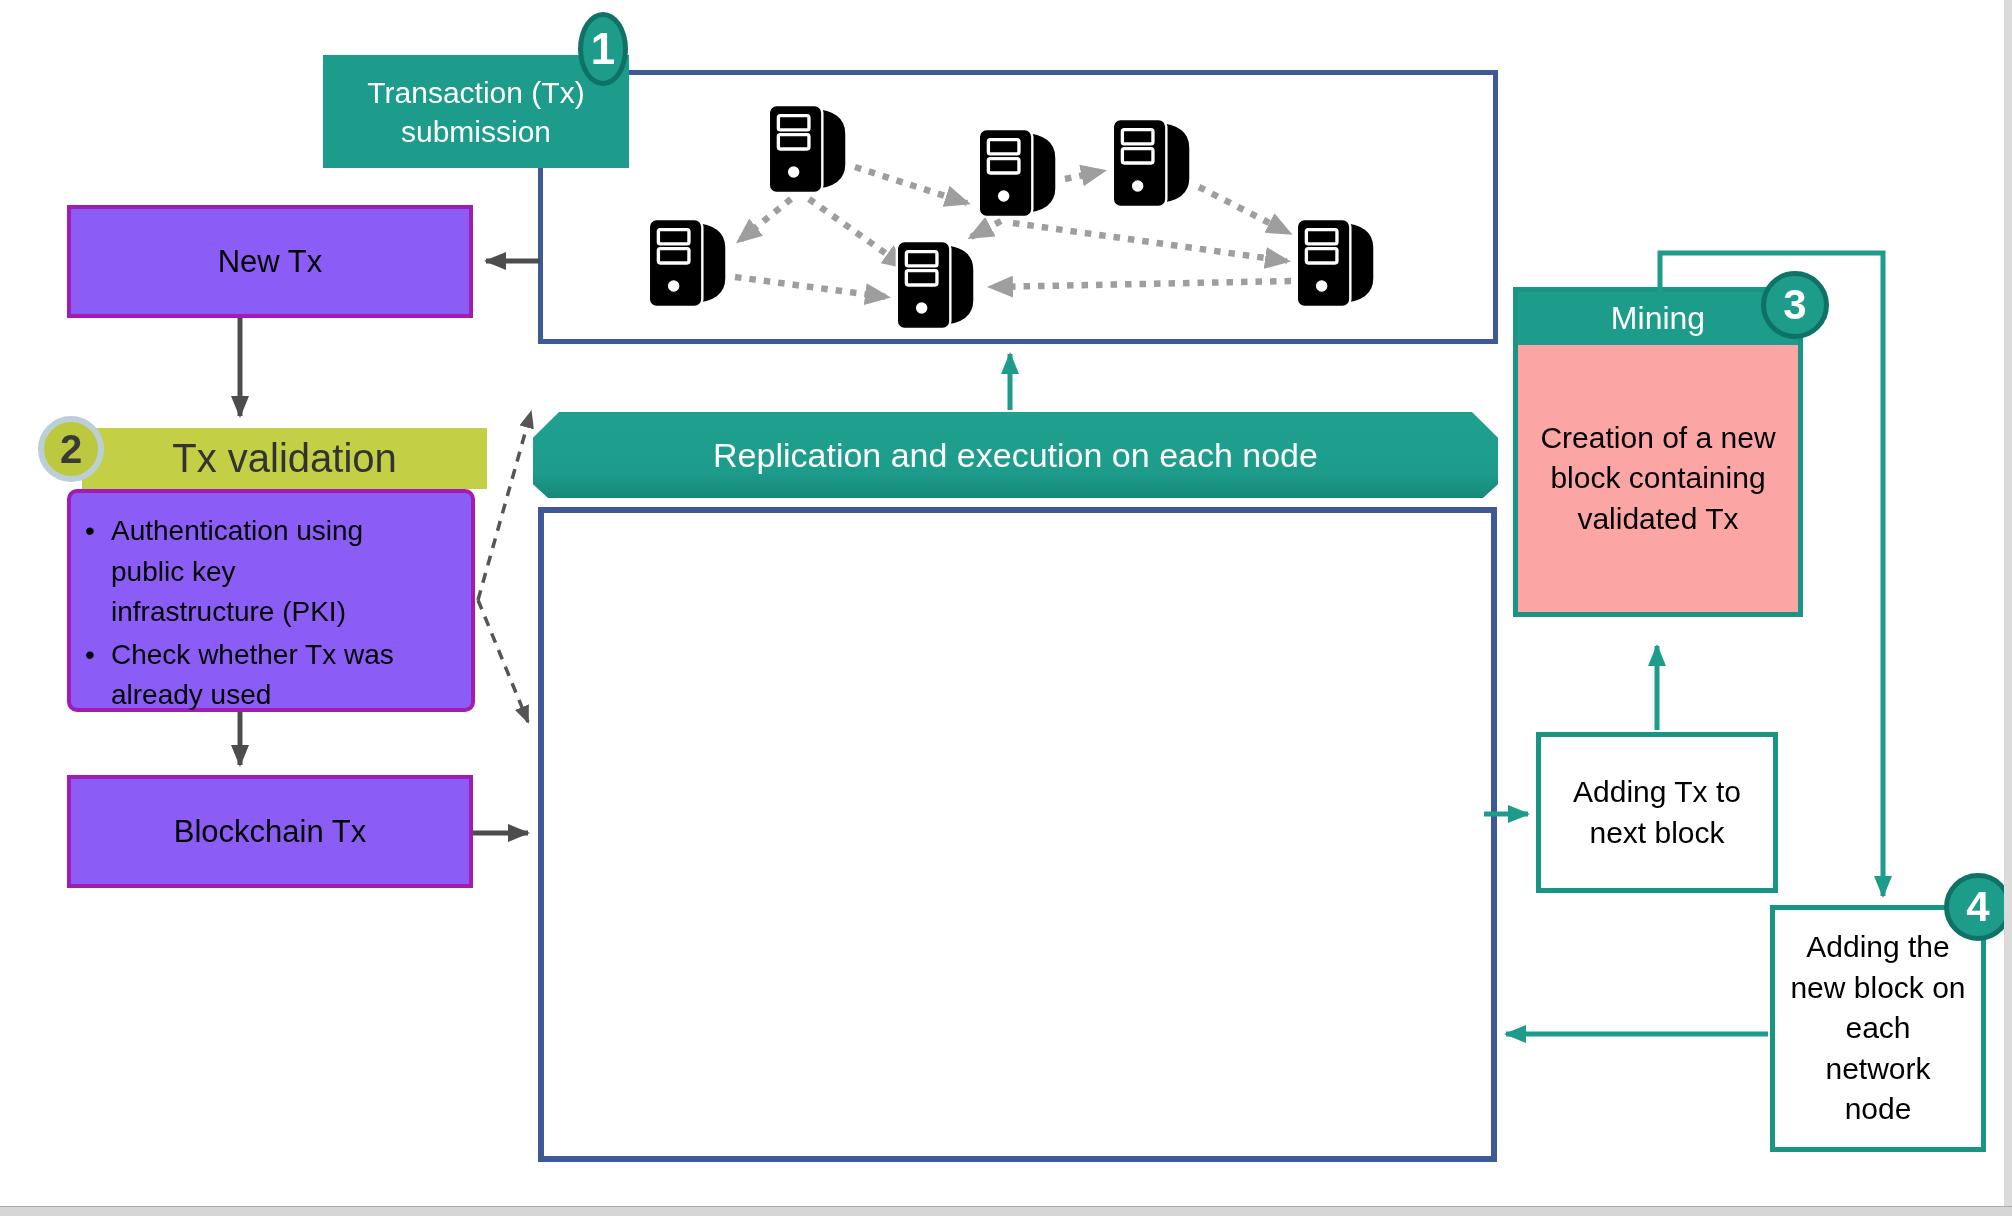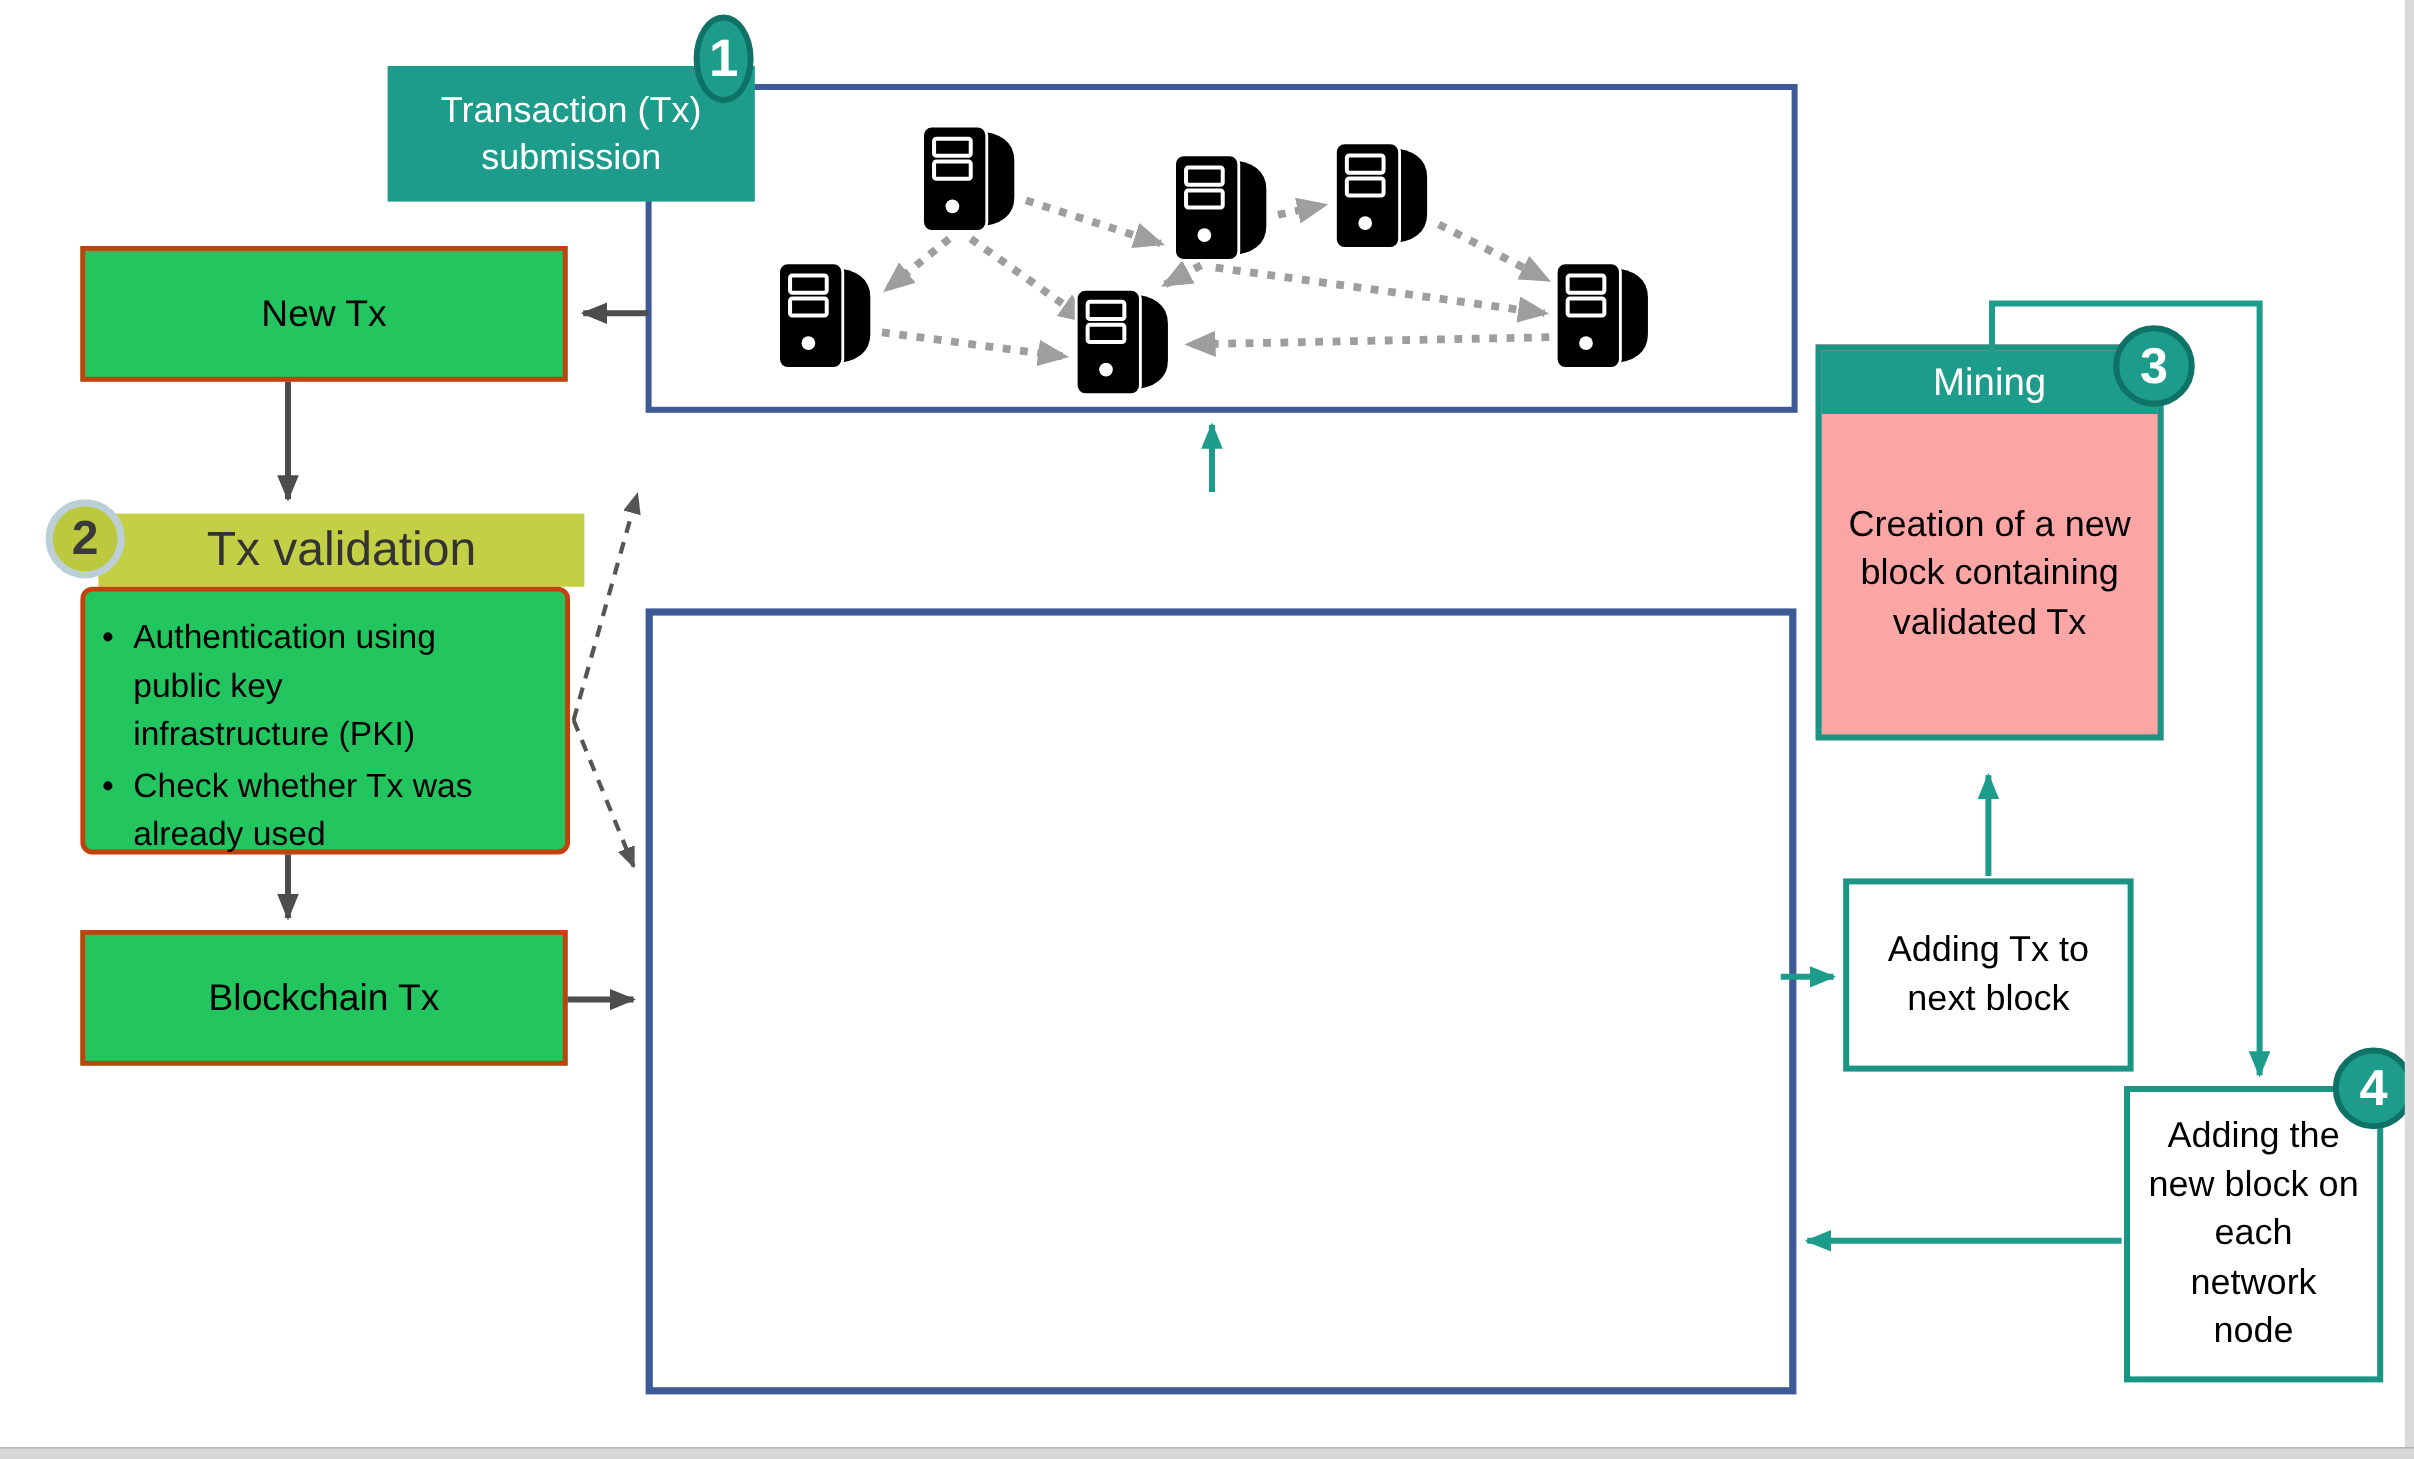--- a/index.html
+++ b/index.html
@@ -2,21 +2,21 @@
 <html><head>
 <meta charset="utf-8">
 <style>
   html,body{margin:0;padding:0;background:#ffffff;}
   .page{
     position:relative;width:2012px;height:1216px;background:#ffffff;
     font-family:"Liberation Sans","DejaVu Sans",sans-serif;overflow:hidden;
   }
   
   .abs{position:absolute;box-sizing:border-box;}
-  .blue-box{border:4px solid #c2410c;background:#22c55e;}
+  .blue-box{border:4px solid #a21caf;background:#8b5cf6;}
   .teal-box{background:#1d9c8b;color:#ffffff;}
   .teal-border{border:5px solid #1a9584;background:#ffffff;}
   .center-flex{display:flex;align-items:center;justify-content:center;text-align:center;}
 
   
   .net-box{left:538px;top:70px;width:960px;height:274px;border:5px solid #3d5a97;background:#fff;z-index:2;}
   .tx-submit{left:323px;top:55px;width:306px;height:113px;z-index:3;font-size:30px;line-height:1.3;}
   .badge{border-radius:50%;z-index:30;display:flex;align-items:center;justify-content:center;font-weight:bold;}
   .badge-1{left:578px;top:12px;width:50px;height:74px;background:#1d9c8b;border:5px solid #0e7366;color:#fff;font-size:44px;}
   .new-tx{left:67px;top:205px;width:406px;height:113px;z-index:2;font-size:31px;color:#000;}
@@ -133,20 +133,23 @@
     <ul>
       <li>Authentication using public key infrastructure (PKI)</li>
       <li>Check whether Tx was already used</li>
     </ul>
   </div>
 
   <div class="abs blue-box center-flex validated-tx">
     <span>Blockchain Tx</span>
   </div>
 
+  <div class="abs center-flex banner">
+    <span>Replication and execution on each node</span>
+  </div>
 
   <div class="abs container-box"></div>
 
   <div class="section sec-utxo">
     <div class="sec-content">
       <div class="sec-title">Unspent Transactions Output (UTXO)</div>
       <div class="sec-sub">List of unspent Tx</div>
     </div>
     <div class="sec-tab">
       <span>UTXO</span>

